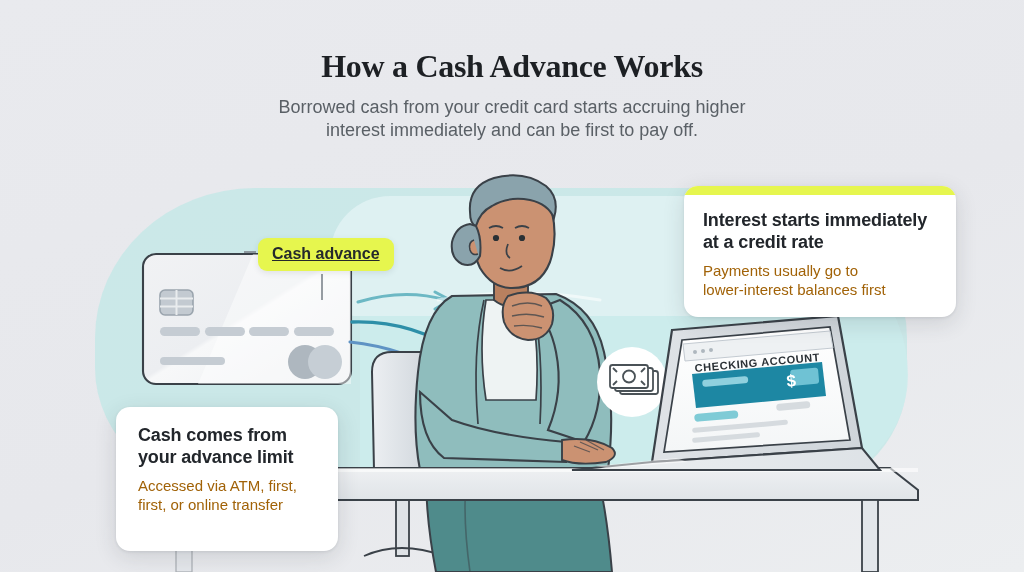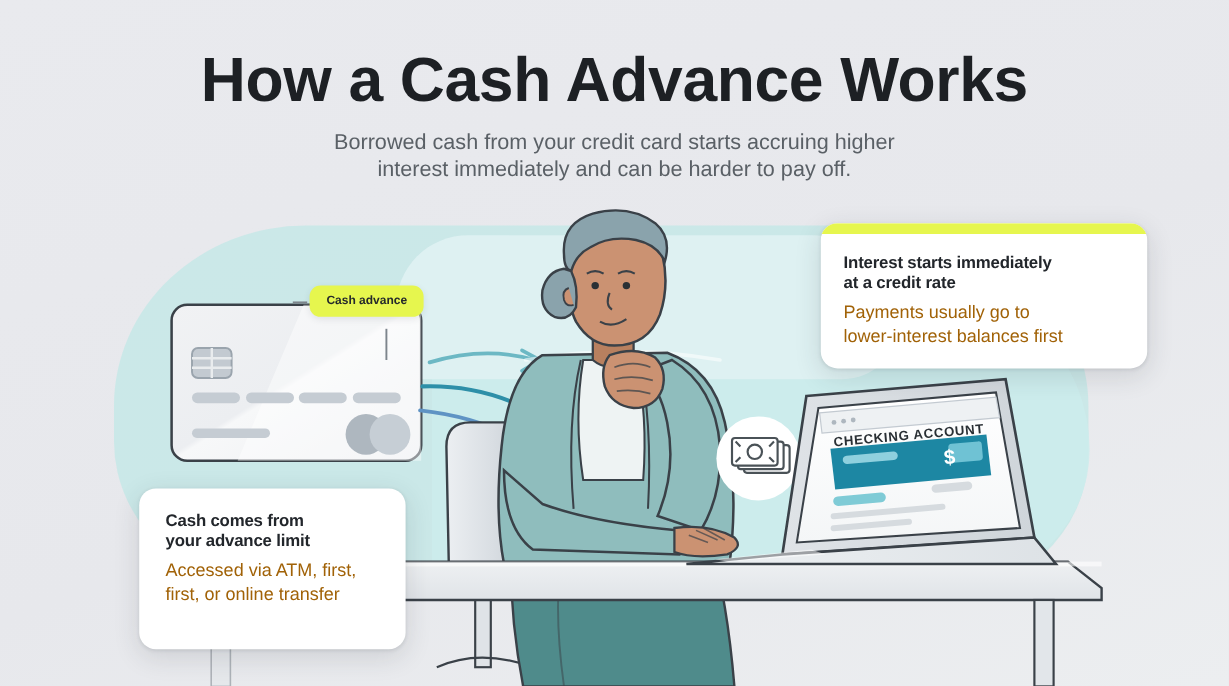--- a/index.html
+++ b/index.html
@@ -22,27 +22,27 @@
 
   
   #header {
     position: absolute;
     left: 0; top: 40px;
     width: 1024px;
     text-align: center;
     z-index: 30;
   }
   #title {
-    font-family: Liberation Sans, sans-serif;
+    font-family: Liberation Serif, serif;
     font-weight: bold;
-    font-size: 52px;
+    font-size: 32px;
     color: #1d2024;
     letter-spacing: -0.3px;
     line-height: 1.05;
-    margin: 0;
+    margin: 10px;
   }
   #subtitle {
     margin: 12px auto 0;
     width: 640px;
     font-size: 18px;
     line-height: 1.32;
     color: #5a6066;
     font-weight: 400;
   }
   #subtitle .ln { display: block; }
@@ -94,21 +94,21 @@
     overflow: hidden;
   }
   .card .accent {
     height: 9px;
     width: 100%;
     background: #e6f64e;
   }
   .card .inner { padding: 16px 20px 18px 20px; }
   .card h3 {
     margin: 0 0 7px 0;
-    font-size: 14px;
+    font-size: 18px;
     line-height: 1.22;
     font-weight: bold;
     color: #22262b;
     letter-spacing: -0.15px;
   }
   .card p {
     margin: 0;
     font-size: 15px;
     line-height: 1.3;
     color: #a16207;
@@ -118,26 +118,27 @@
   #card-limit { left: 116px; top: 407px; width: 222px; }
   #card-limit .inner { padding: 18px 20px 36px 22px; }
 
   
   #pill {
     position: absolute;
     left: 258px; top: 238px;
     background: #e6f64e;
     border-radius: 9px;
     padding: 7px 14px 8px 14px;
-    font-size: 10px;
+    font-size: 16px;
     font-weight: bold;
     color: #25292c;
     z-index: 42;
     box-shadow: 0 2px 6px rgba(40,50,60,.10);
     white-space: nowrap;
+    text-decoration: underline;
   }
 </style>
 </head>
 <body>
 
 <div id="stage">
 
   <div id="blob"></div>
   <div id="blob2"></div>
   <div id="blobhi"></div>
@@ -322,21 +323,21 @@
       <text x="787" y="387" font-family="Liberation Sans, sans-serif" font-size="17" font-weight="bold" fill="#ffffff" transform="rotate(-5 787 387)">$</text>
 
       <text x="695" y="372" font-family="Liberation Sans, sans-serif" font-size="11" font-weight="bold" letter-spacing="0.6" fill="#2a3035" transform="rotate(-5.1 695 372)">CHECKING ACCOUNT</text>
     </g>
   </svg>
 
   <div id="header">
     <h1 id="title">How a Cash Advance Works</h1>
     <div id="subtitle">
       <span class="ln">Borrowed cash from your credit card starts accruing higher</span>
-      <span class="ln">interest immediately and can be harder to pay off.</span>
+      <span class="ln">interest immediately and can be first to pay off.</span>
     </div>
   </div>
 
   <div id="pill">Cash advance</div>
 
   <div class="card" id="card-interest">
     <div class="accent"></div>
     <div class="inner">
       <h3>
         <span>Interest starts immediately</span><br>

